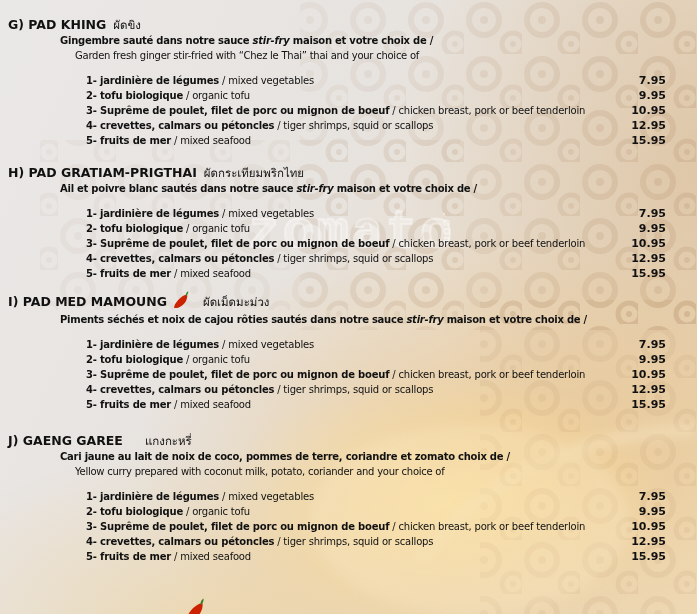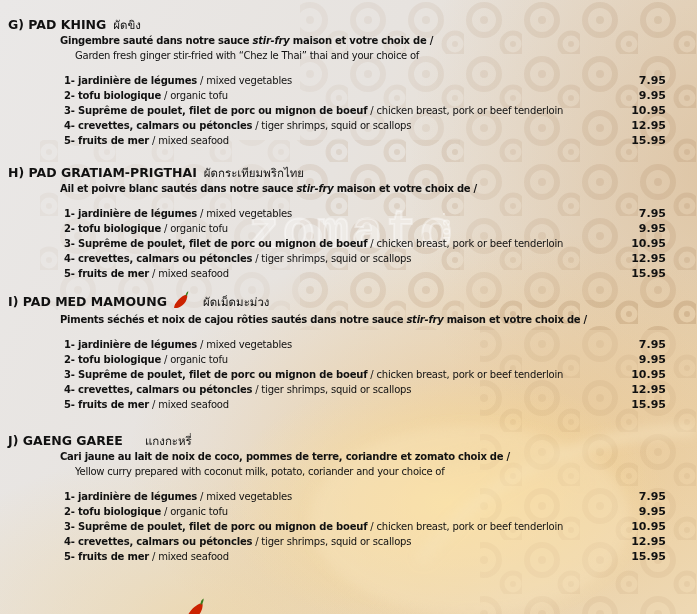--- a/index.html
+++ b/index.html
@@ -31,21 +31,21 @@
   }
   .content{position:absolute;left:8px;top:17px;right:0;z-index:2;}
   .section{margin:0;}
   .mb-g{margin-bottom:17px}.mb-h{margin-bottom:12px}.mb-i{margin-bottom:21px}.mb-j{margin-bottom:0}
   .sec-header{font-size:12.5px;font-weight:bold;line-height:15px;white-space:nowrap;}
   .thai{font-weight:normal;font-size:11.5px;margin-left:7px;}
   .thai-wide{margin-left:22px;}
   .fr{font-weight:bold;font-size:10px;letter-spacing:-0.25px;line-height:15px;margin-left:52px;white-space:nowrap;}
   .fr i{text-align:right;}
   .en{font-size:10px;letter-spacing:-0.25px;line-height:15px;margin-left:67px;max-width:600px;}
-  .choices{margin-top:10px;margin-left:56px;}
+  .choices{margin-top:10px;margin-left:78px;}
   .row{position:relative;line-height:15px;height:15px;font-size:10px;letter-spacing:-0.2px;white-space:nowrap;}
   .row .b{font-weight:bold;}
   .price{position:absolute;right:31px;top:0;font-weight:bold;font-size:11px;letter-spacing:0;text-align:center;}
   .chili{display:inline-block;vertical-align:middle;margin:0 4px;transform:rotate(-18deg);}
   .bottom-chili{position:absolute;left:182px;top:601px;z-index:2;transform:rotate(-20deg);}
 </style>
 </head>
 <body>
 
 <svg class="bg" width="697" height="614" viewBox="0 0 697 614">

